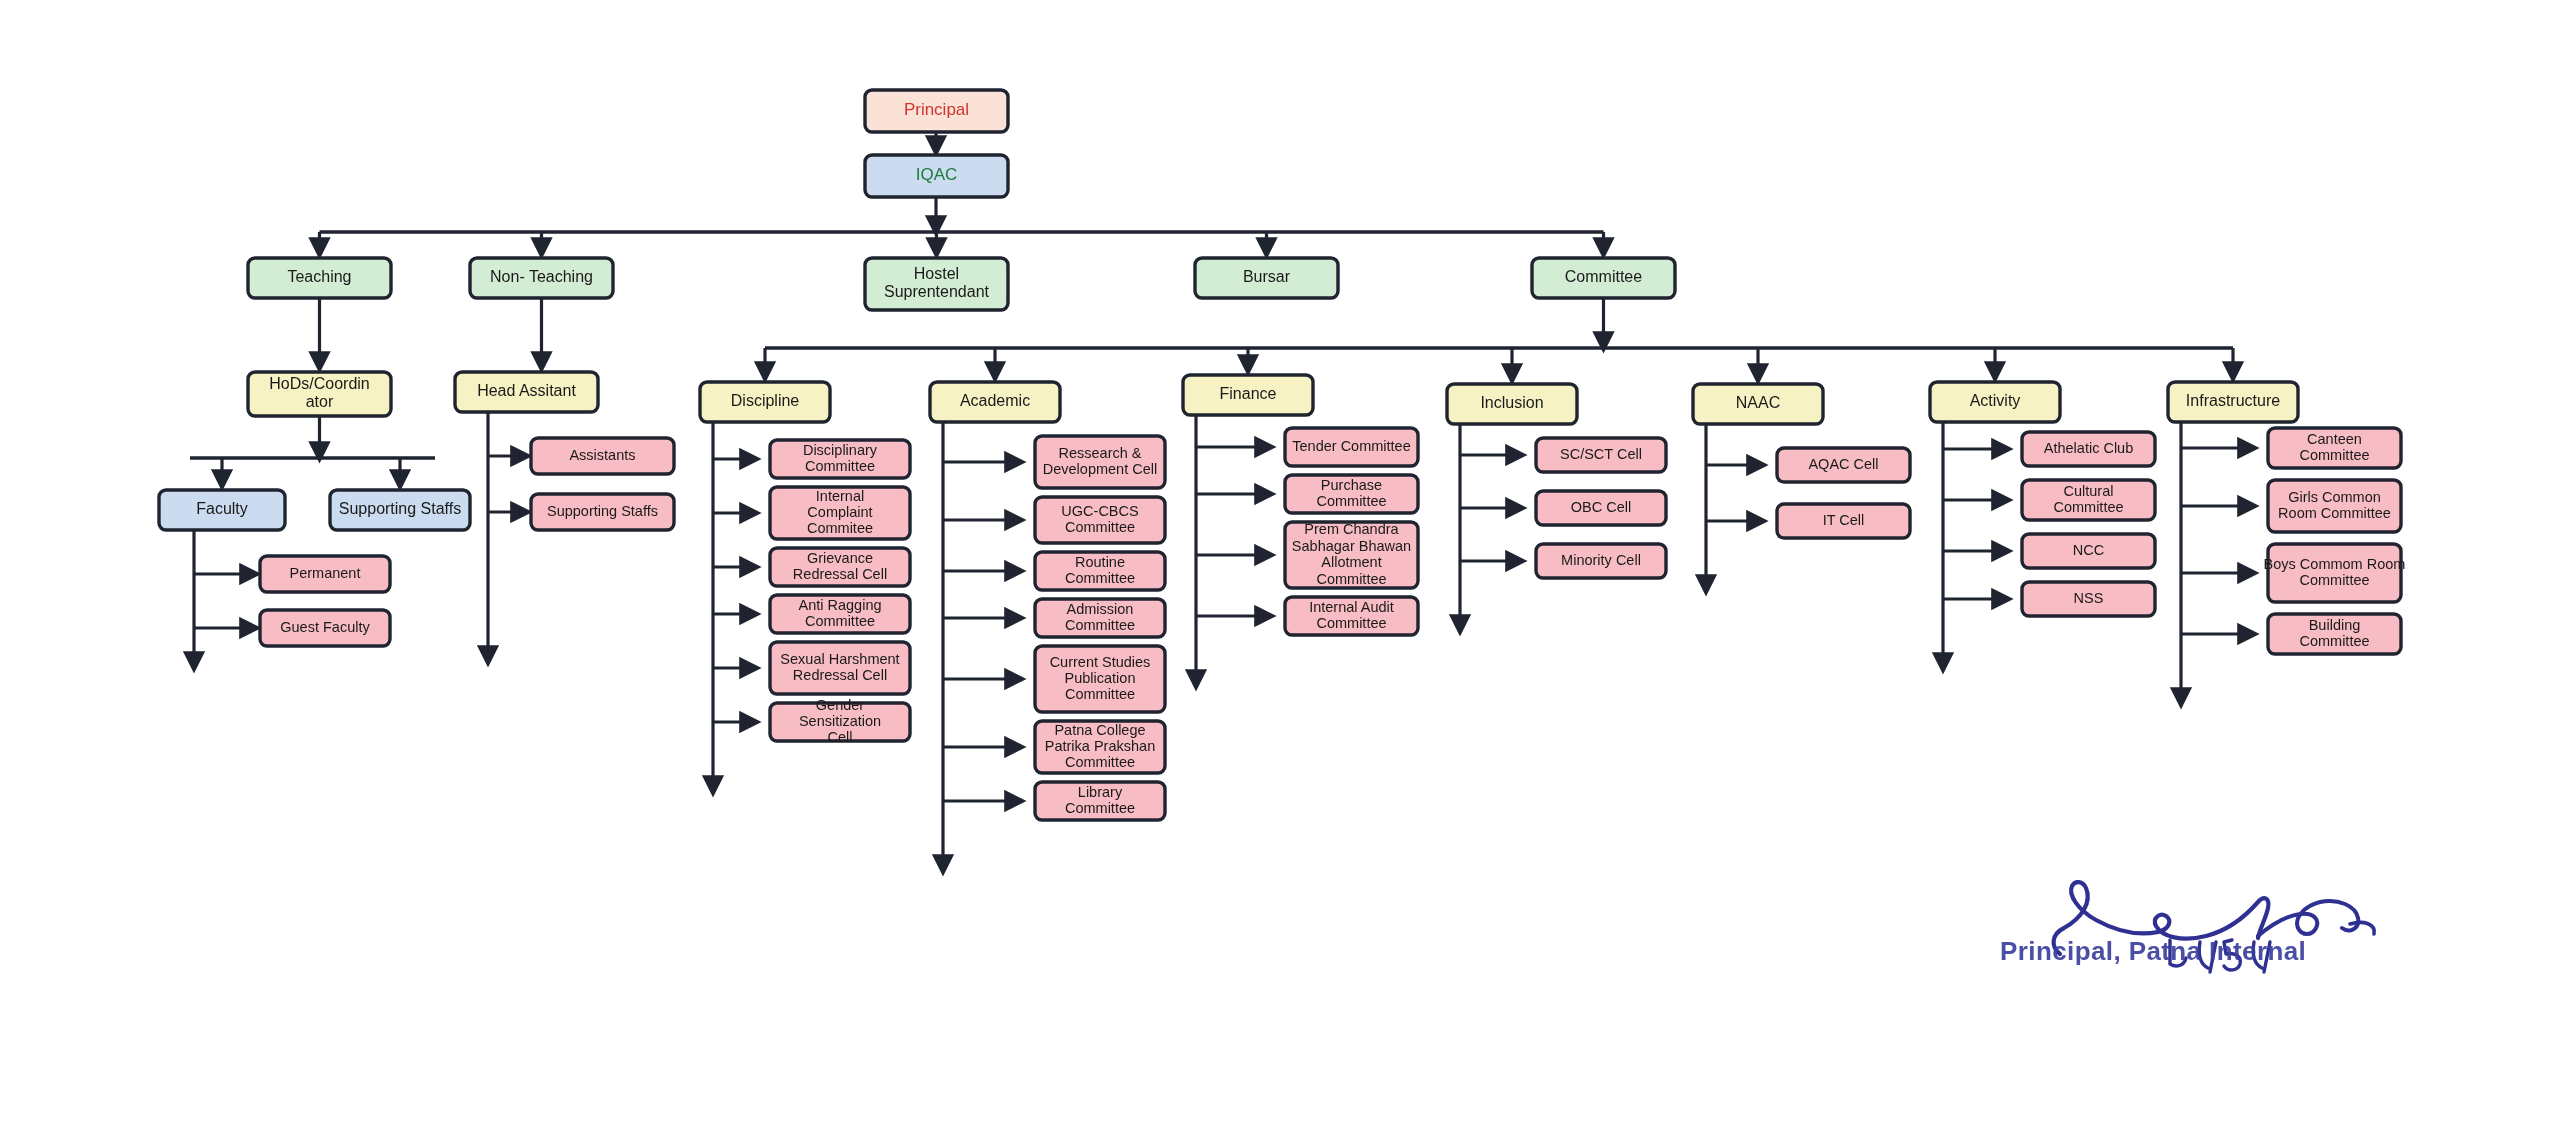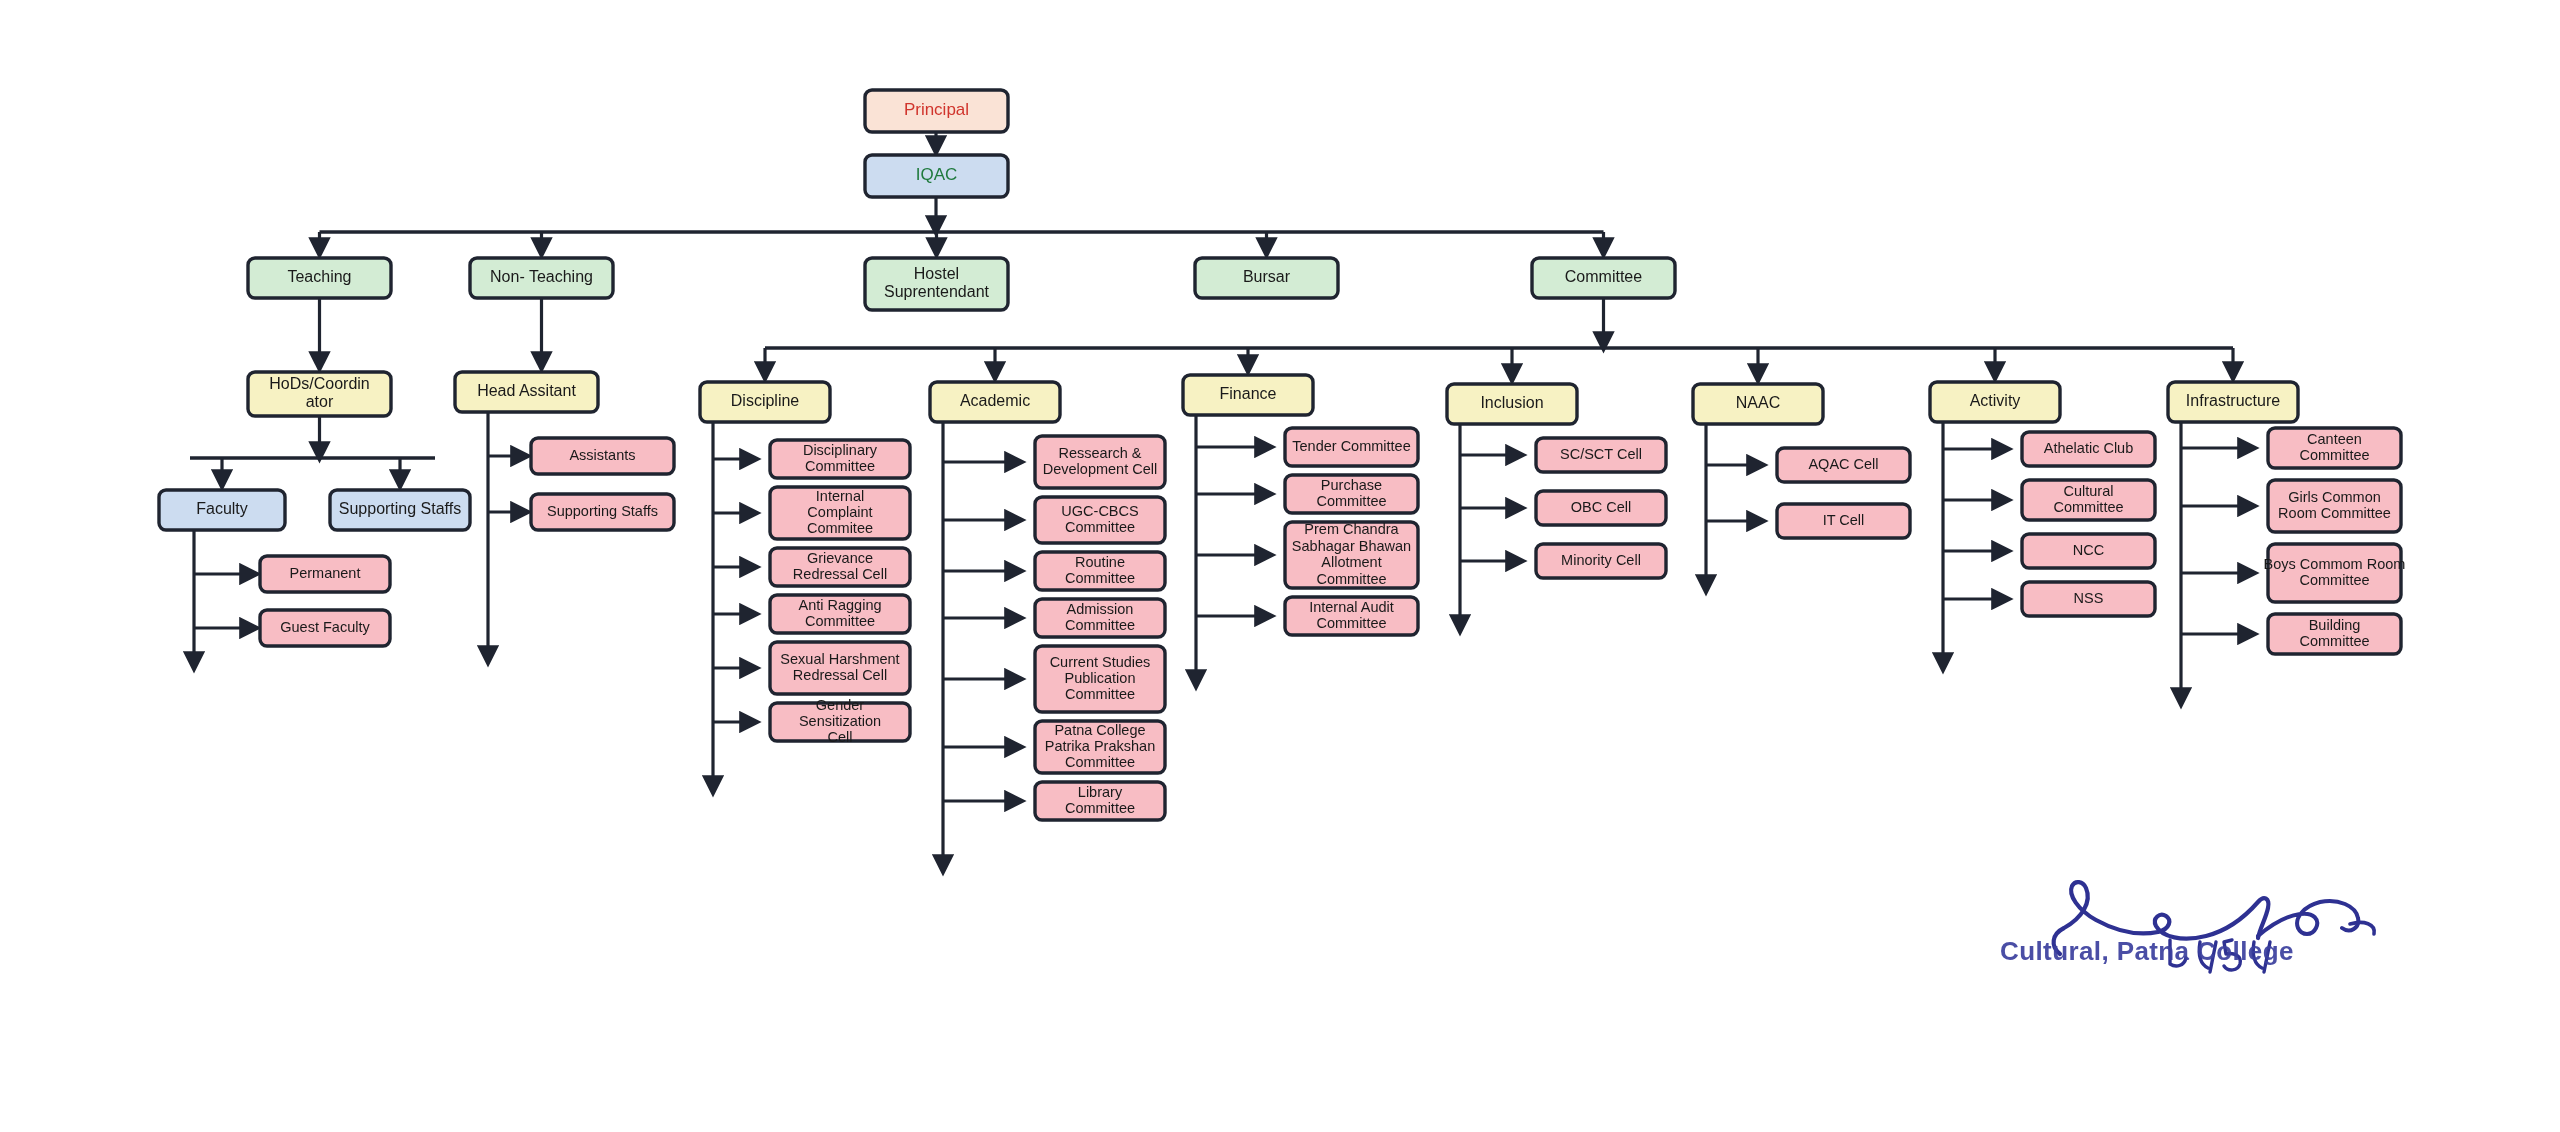--- a/index.html
+++ b/index.html
@@ -337,15 +337,15 @@
            C 244 37 250 40 248 50 C 246 60 240 70 238 80"></path>
       <path class="sig-ink" stroke-width="4" d="M 238 78 C 252 66 266 58 280 56 C 294 54 300 62 296 70
            C 292 78 282 78 278 70 C 274 60 284 48 300 44
            C 318 40 336 48 338 60 C 340 70 330 76 322 70"></path>
       <path class="sig-ink" stroke-width="3.4" d="M 150 82 L 150 106 M 150 106 C 156 110 164 108 166 100"></path>
       <path class="sig-ink" stroke-width="3.4" d="M 180 84 C 178 96 180 106 188 110 M 196 84 L 190 114"></path>
       <path class="sig-ink" stroke-width="3.4" d="M 212 82 L 204 84 L 206 96 C 214 94 222 98 220 106 C 218 113 208 114 204 108"></path>
       <path class="sig-ink" stroke-width="3.4" d="M 234 84 C 232 96 234 106 242 110 M 250 84 L 244 114"></path>
       <path class="sig-ink" stroke-width="3.6" d="M 330 66 C 344 62 356 66 354 76"></path>
     </svg>
-    <div class="sig-caption" style="left:-20px;top:78px;">Cultural, Patna College</div>
+    <div class="sig-caption" style="left:-20px;top:78px;">Principal, Patna Internal</div>
   </div>
 </div>
 
 </body></html>

